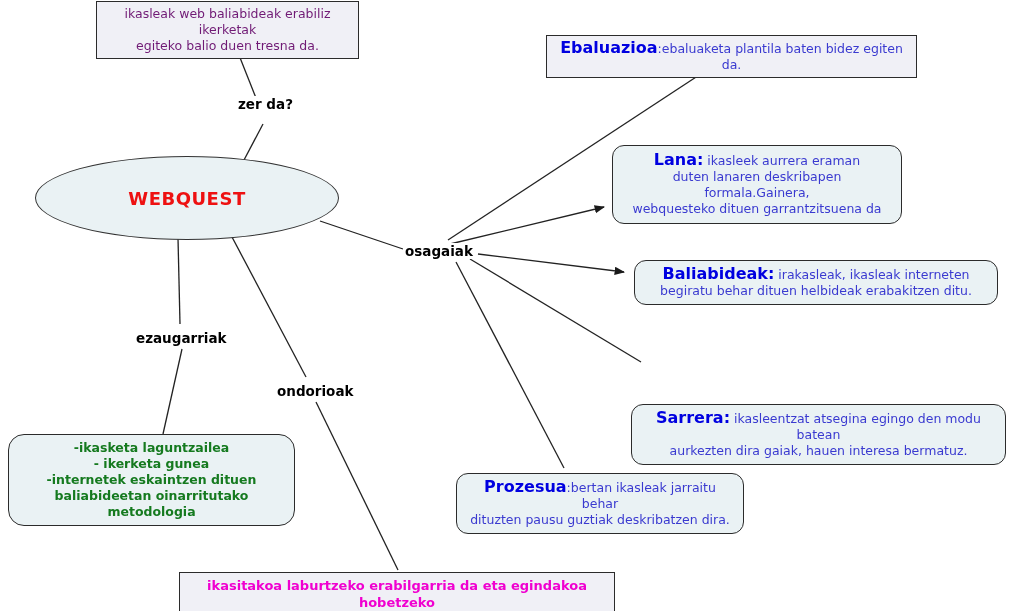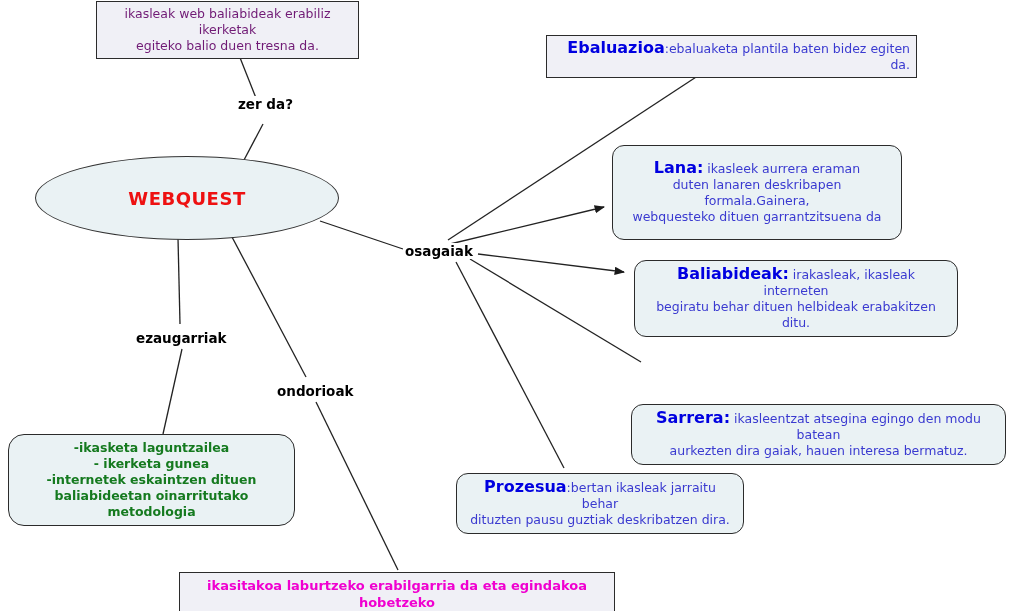--- a/index.html
+++ b/index.html
@@ -153,35 +153,35 @@
 
   <div class="edge-label" style="left:134px; top:330px;">ezaugarriak</div>
 
   <div class="edge-label" style="left:275px; top:383px;">ondorioak</div>
 
   <div class="node box-sharp pad-2 txt-purple" style="left:96px; top:1px; width:263px;">
     <div>ikasleak web baliabideak erabiliz ikerketak</div>
     <div>egiteko balio duen tresna da.</div>
   </div>
 
-  <div class="node box-sharp txt-blue" style="left:546px; top:35px; width:371px; padding:4px 6px;text-align:right;">
+  <div class="node box-sharp txt-blue" style="left:546px; top:35px; width:371px; padding:4px 6px;">
     <div>
       <span class="lead lead-lg">Ebaluazioa</span><span>:ebaluaketa plantila baten bidez egiten da.</span>
     </div>
   </div>
 
-  <div class="node box-round txt-blue" style="left:612px; top:145px; width:290px; padding:14px 8px;">
+  <div class="node box-round txt-blue" style="left:612px; top:145px; width:290px; padding:6px 8px;">
     <div>
       <span class="lead lead-lg">Lana:</span><span> ikasleek aurrera eraman</span>
     </div>
     <div>duten lanaren deskribapen formala.Gainera,</div>
     <div>webquesteko dituen garrantzitsuena da</div>
   </div>
 
-  <div class="node box-round txt-blue" style="left:634px; top:260px; width:324px; padding:5px 8px;">
+  <div class="node box-round txt-blue" style="left:634px; top:260px; width:364px; padding:5px 8px;">
     <div>
       <span class="lead lead-lg">Baliabideak:</span><span> irakasleak, ikasleak interneten</span>
     </div>
     <div>begiratu behar dituen helbideak erabakitzen ditu.</div>
   </div>
 
   <div class="node box-round txt-blue" style="left:631px; top:368px; width:375px; padding:5px 8px;margin-top:36px;">
     <div>
       <span class="lead lead-lg">Sarrera:</span><span> ikasleentzat atsegina egingo den modu batean</span>
     </div>

